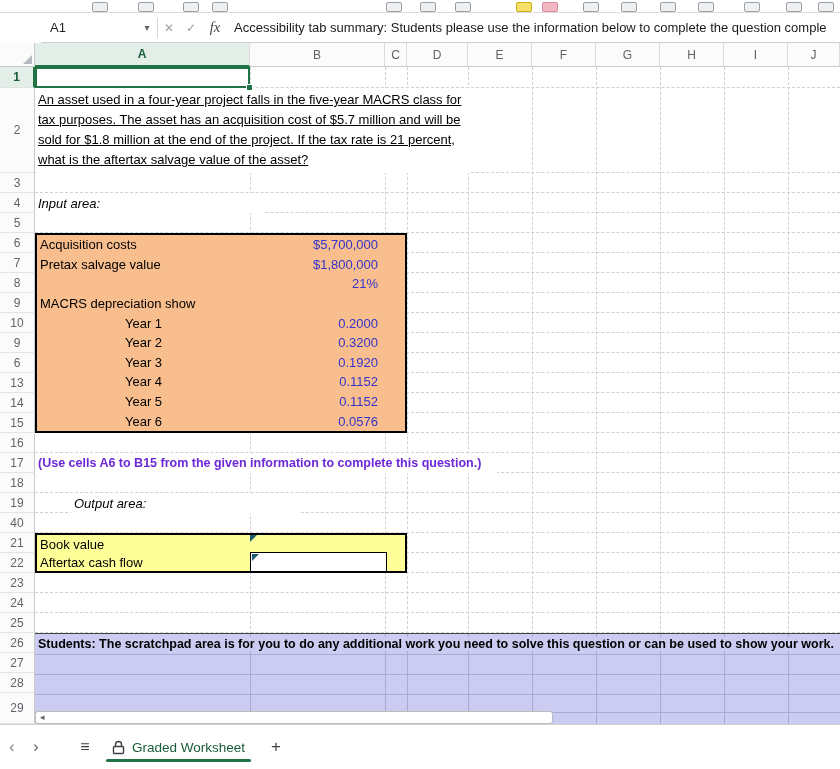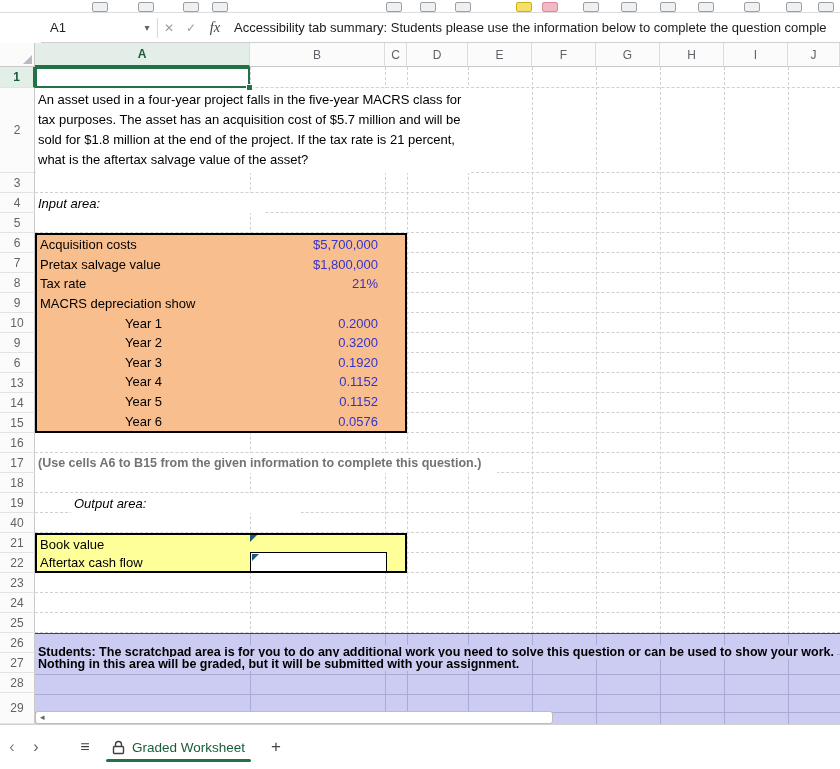--- a/index.html
+++ b/index.html
@@ -34,45 +34,45 @@
   .rowhdr.active { background:#E4EEE8; color:#185C37; font-weight:bold; border-right:2px solid #217346; }
   .rows { position:absolute; top:24px; left:35px; width:805px; z-index:0; }
   .gr { border-bottom:1px dashed #d0d0d0; }
   .vline { position:absolute; top:24px; height:657px; width:0; border-left:1px dashed #d0d0d0; z-index:1; }
 
   
   .sel { position:absolute; left:35px; top:24px; width:215px; height:21px; border:2px solid #217346; z-index:3; }
   .fill-handle { position:absolute; left:246px; top:41px; width:7px; height:7px; background:#217346; border:1px solid #fff; z-index:4; }
 
   
-  .question { position:absolute; left:36px; top:45px; width:433px; height:85px; background:#fff; z-index:2; padding:2px 2px 0 2px; line-height:20px; }
+  .question { position:absolute; left:36px; top:45px; width:433px; height:85px; background:#fff; z-index:2; padding:2px 2px 0 2px; line-height:20px;text-decoration:underline; }
   .arealabel { position:absolute; left:35px; width:230px; height:20px; background:#fff; z-index:2; display:flex; align-items:center; padding-left:3px; font-style:italic; }
   .input-area-label { top:150px; }
   .output-area-label { top:450px;margin-left:36px; }
 
   .input-block { position:absolute; left:35px; top:190px; width:372px; height:200px; background:#F9BE8D; border:2px solid #000; z-index:2; display:flex; flex-direction:column; }
   .irow { flex:1; display:flex; align-items:center; }
   .ilabel { width:213px; padding-left:3px; }
   .irow.centered .ilabel { text-align:center; padding-left:0; }
   .ivalue { flex:1; text-align:right; padding-right:27px; color:#3333CC; }
 
-  .instruction { position:absolute; left:35px; top:410px; width:462px; height:20px; background:#fff; z-index:2; display:flex; align-items:center; padding-left:3px; color:#737373; font-weight:bold; font-size:12.5px; white-space:nowrap; }
+  .instruction { position:absolute; left:35px; top:410px; width:462px; height:20px; background:#fff; z-index:2; display:flex; align-items:center; padding-left:3px; color:#6d28d9; font-weight:bold; font-size:12.5px; white-space:nowrap; }
 
   .output-block { position:absolute; left:35px; top:490px; width:372px; height:40px; background:#FFFF99; border:2px solid #000; z-index:2; }
   .orow { height:18px; display:flex; align-items:center; padding-left:3px; }
   .b22box { position:absolute; left:213px; top:17px; width:137px; height:20px; background:#fff; border:1.5px solid #000; }
   .tri { position:absolute; width:0; height:0; border-top:7px solid #1F5C73; border-right:7px solid transparent; z-index:3; }
   .tri.t21 { left:213px; top:0; }
   .tri.t22 { left:215px; top:19px; }
 
   .scratch-block { position:absolute; left:35px; top:590px; width:805px; height:91px; background:#CCCCF2; border-top:1px solid #444; z-index:2; overflow:hidden; }
   .s-vline { position:absolute; top:0; height:100%; width:1px; background:#A6ACD6; z-index:1; }
   .s-hline { position:absolute; left:0; width:100%; height:1px; background:#A6ACD6; z-index:1; }
   .s-text { position:absolute; left:0; height:20px; display:flex; align-items:center; z-index:2; white-space:nowrap; }
-  .s-text.l1 { top:0;margin-top:8px; }
+  .s-text.l1 { top:0; }
   .s-text.l2 { top:20px; }
   .s-text span { background:#CCCCF2; padding:0 3px; font-weight:bold; font-size:12.5px; }
 
   
   .scrollbar { position:absolute; left:35px; top:668px; width:518px; height:13px; background:#fff; border:1px solid #bdbdbd; border-radius:3px; z-index:5; display:flex; align-items:center; }
   .scroll-arrow { margin-left:4px; color:#5f6368; font-size:9px; line-height:1; }
 
   
   .sheetbar { position:absolute; top:724px; left:0; width:840px; height:45px; background:#fff; border-top:1px solid #d0d0d0; display:flex; align-items:center; z-index:6; }
   .nav { width:24px; text-align:center; color:#80868b; font-size:16px; }
@@ -219,21 +219,20 @@
     <div class="input-block">
       <div class="irow">
         <span class="ilabel">Acquisition costs</span>
         <span class="ivalue">$5,700,000</span>
       </div>
       <div class="irow">
         <span class="ilabel">Pretax salvage value</span>
         <span class="ivalue">$1,800,000</span>
       </div>
       <div class="irow">
-        <span class="ilabel">Tax rate</span>
         <span class="ivalue">21%</span>
       </div>
       <div class="irow">
         <span class="ilabel">MACRS depreciation show</span>
         <span class="ivalue"></span>
       </div>
       <div class="irow centered">
         <span class="ilabel">Year 1</span>
         <span class="ivalue">0.2000</span>
       </div>
@@ -285,23 +284,20 @@
       <div class="s-vline" style="left:625px"></div>
       <div class="s-vline" style="left:689px"></div>
       <div class="s-vline" style="left:753px"></div>
       <div class="s-hline" style="top:20px"></div>
       <div class="s-hline" style="top:40px"></div>
       <div class="s-hline" style="top:60px"></div>
       <div class="s-hline" style="top:78px"></div>
       <div class="s-text l1">
         <span>Students: The scratchpad area is for you to do any additional work you need to solve this question or can be used to show your work.</span>
       </div>
-      <div class="s-text l2">
-        <span>Nothing in this area will be graded, but it will be submitted with your assignment.</span>
-      </div>
     </div>
 
     <div class="scrollbar">
       <div class="scroll-arrow">◂</div>
     </div>
   </div>
 
   <div class="sheetbar">
     <div class="nav">‹</div>
     <div class="nav next">›</div>

